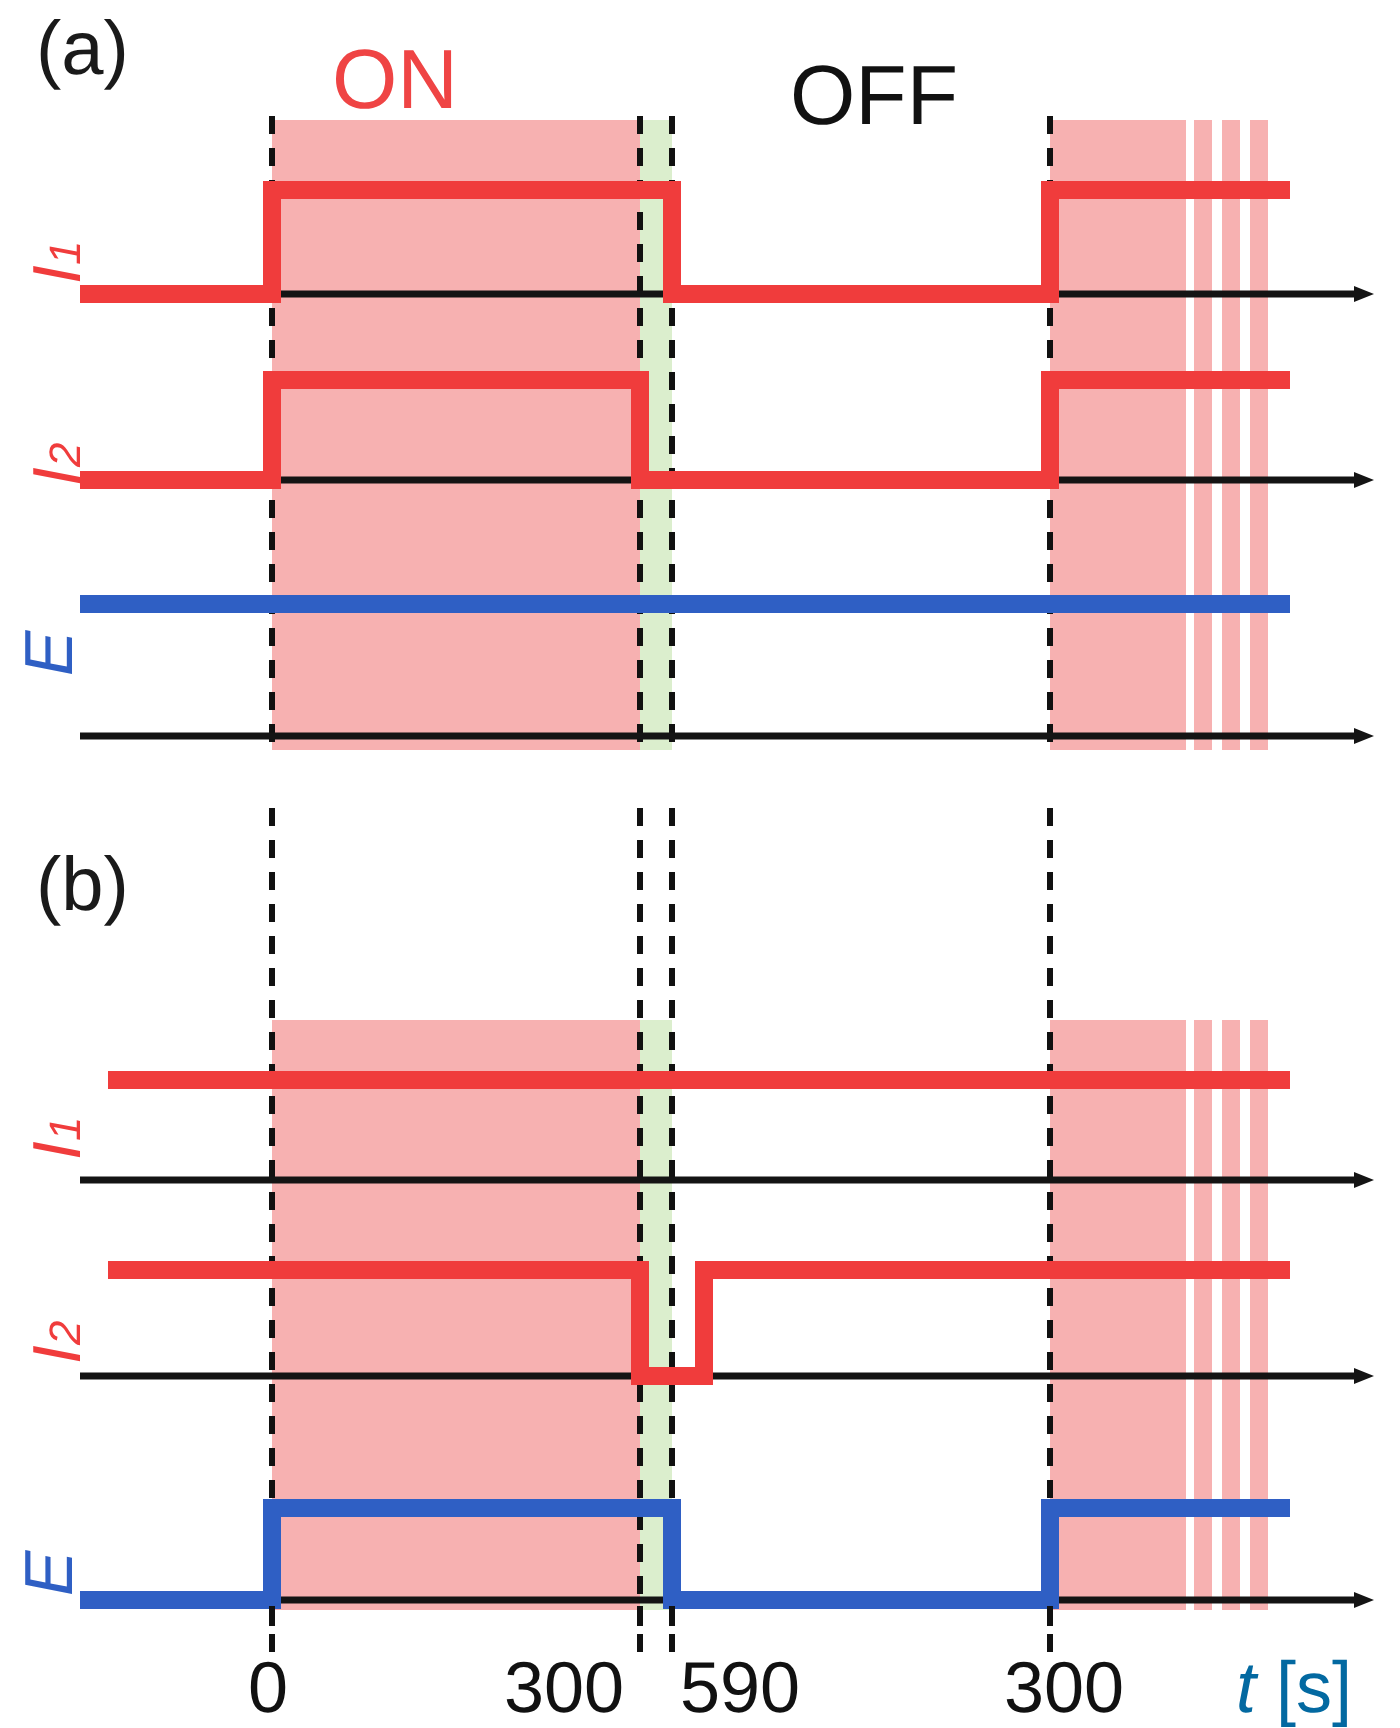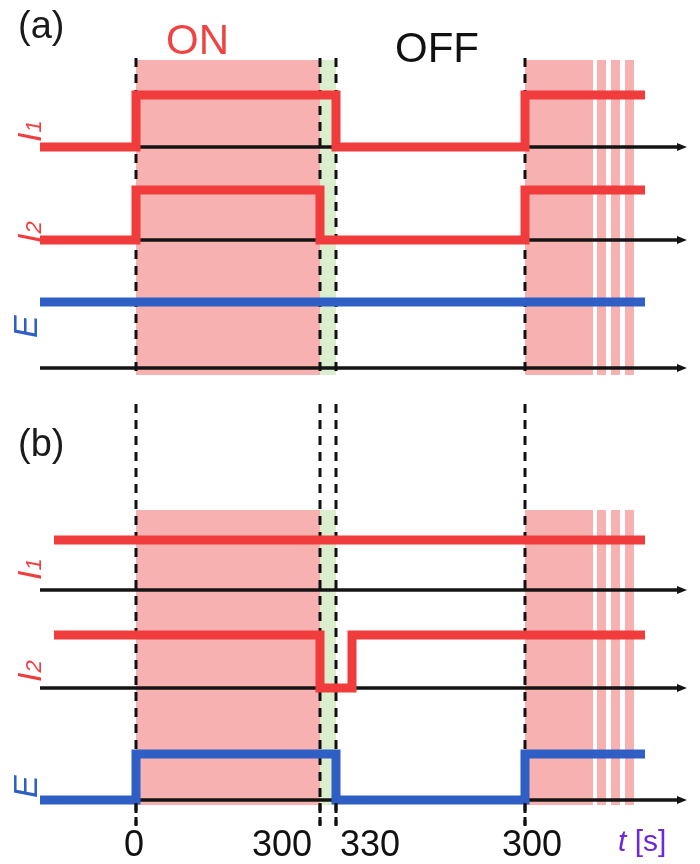--- a/index.html
+++ b/index.html
@@ -6,21 +6,21 @@
   body{width:700px;height:864px;position:relative;overflow:hidden;
        font-family:"Liberation Sans",sans-serif;color:#1a1a1a;}
   #figure{position:absolute;left:0;top:0;width:700px;height:864px;}
   .lbl{position:absolute;white-space:nowrap;line-height:1;}
   .panel-tag{font-size:38px;color:#1a1a1a;}
   .phase{font-size:42px;margin-top:11px;}
   .sig-name{font-size:34px;font-style:italic;transform:rotate(-90deg);
             transform-origin:left top;}
   .sig-name .sub{font-size:22px;font-style:italic;}
   .tick-lbl{font-size:36px;color:#111;}
-  .axis-unit{font-size:30px;color:#6d28d9;}
+  .axis-unit{font-size:36px;color:#0369a1;}
   .axis-unit .it{font-style:italic;}
   svg{position:absolute;left:0;top:0;}
 </style>
 </head>
 <body>
 
 <div id="figure">
 
   <svg width="700" height="864">
     <defs>
@@ -106,18 +106,18 @@
   <div class="lbl sig-name" style="left:8px;top:338px;color:#2f5fc4;">E</div>
 
   <div class="lbl sig-name" style="left:12px;top:580px;color:#f03c3c;"><span>I</span><span class="sub">1</span></div>
 
   <div class="lbl sig-name" style="left:12px;top:682px;color:#f03c3c;"><span>I</span><span class="sub">2</span></div>
 
   <div class="lbl sig-name" style="left:8px;top:798px;color:#2f5fc4;">E</div>
 
   <div class="lbl tick-lbl" style="left:124px;top:826px;">0</div>
   <div class="lbl tick-lbl" style="left:252px;top:826px;">300</div>
-  <div class="lbl tick-lbl" style="left:340px;top:826px;">330</div>
+  <div class="lbl tick-lbl" style="left:340px;top:826px;">590</div>
   <div class="lbl tick-lbl" style="left:502px;top:826px;">300</div>
 
   <div class="lbl axis-unit" style="left:618px;top:826px;"><span class="it">t</span><span> [s]</span></div>
 
 </div>
 
 </body></html>

